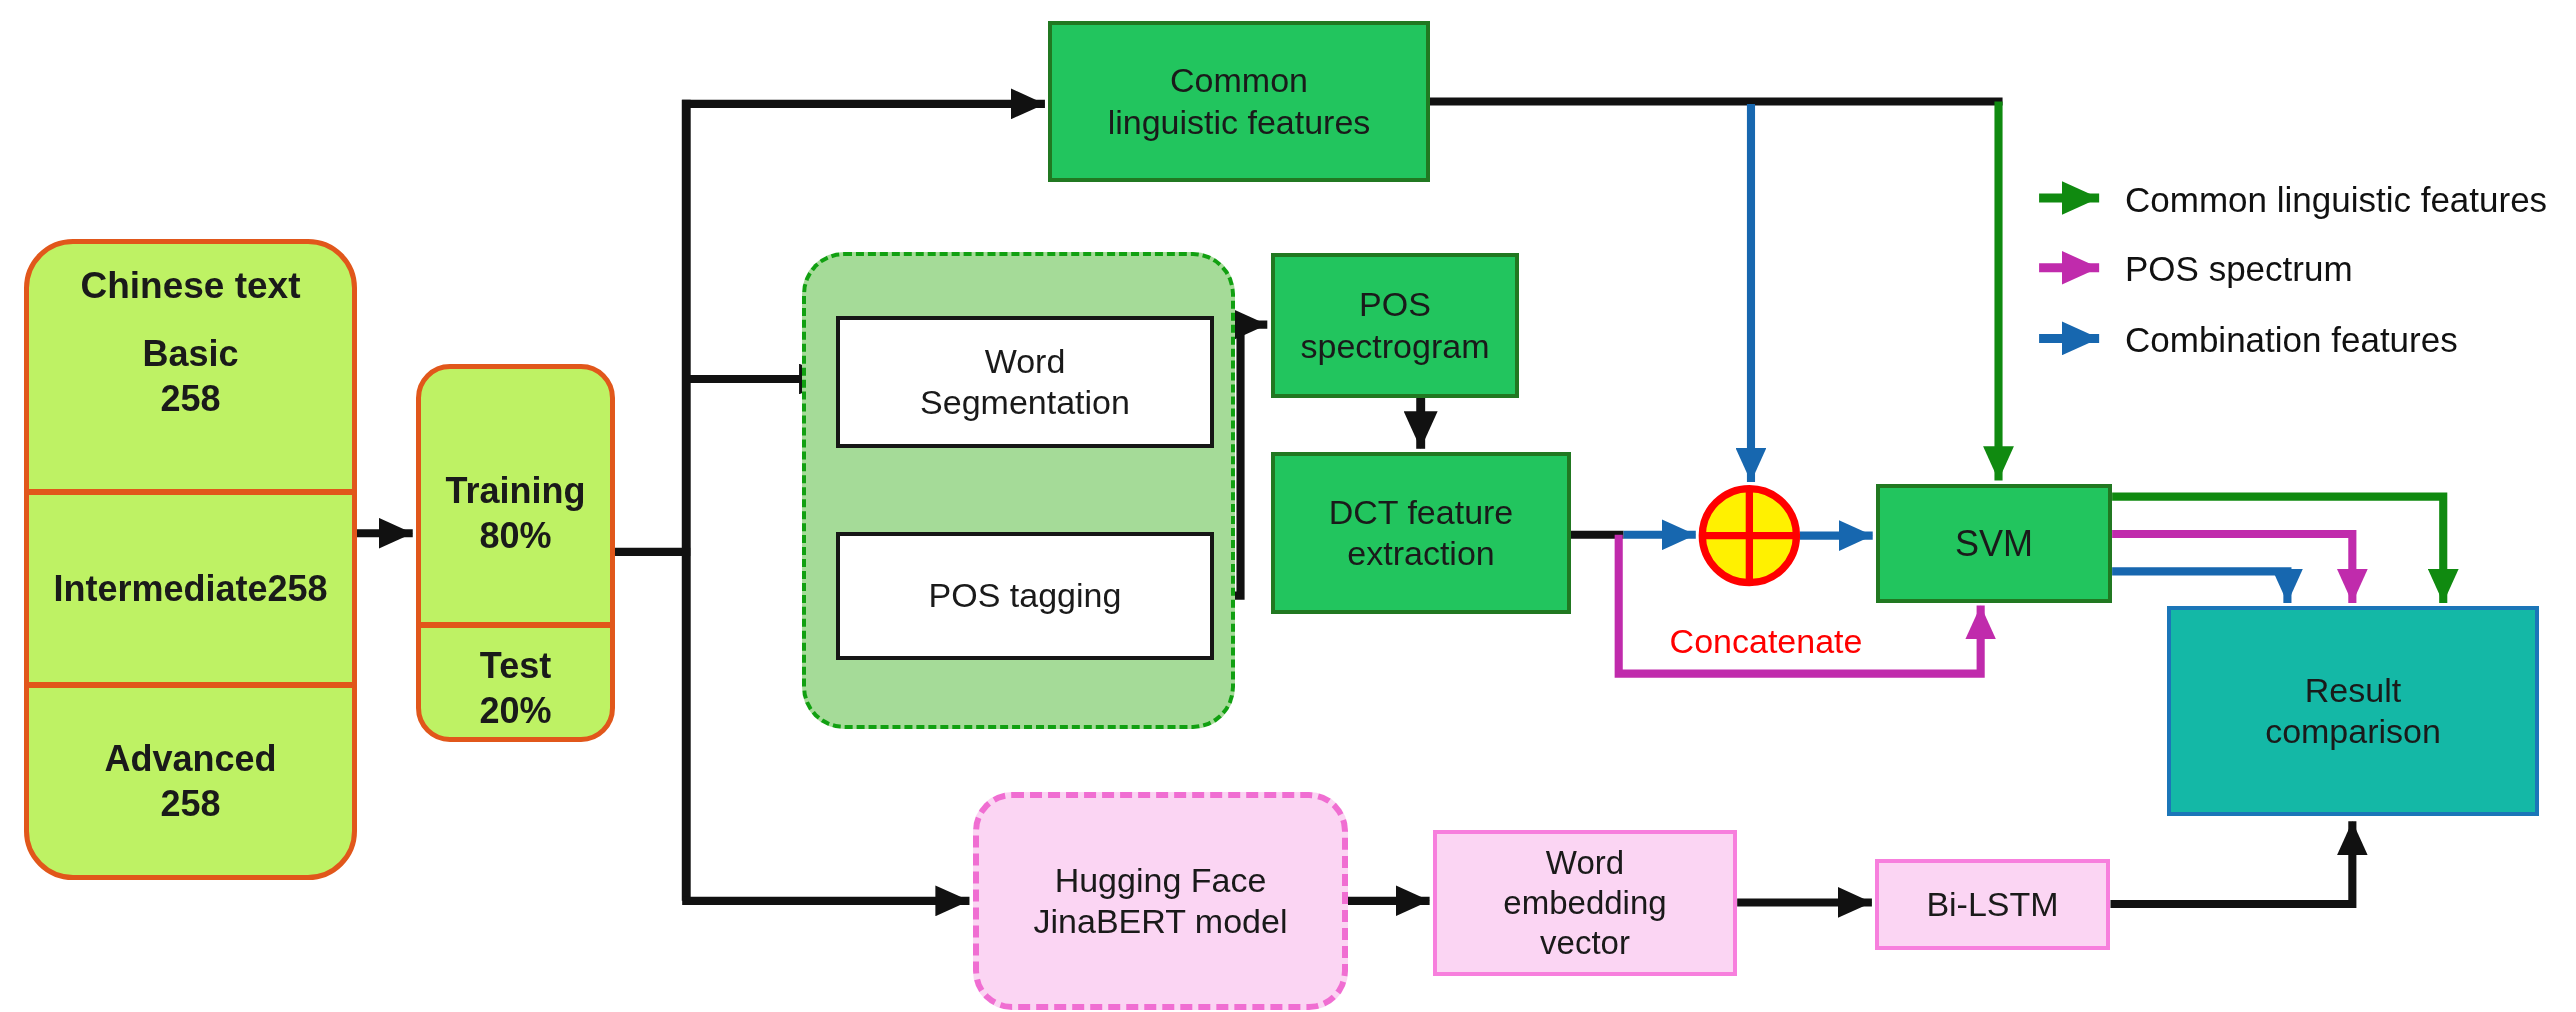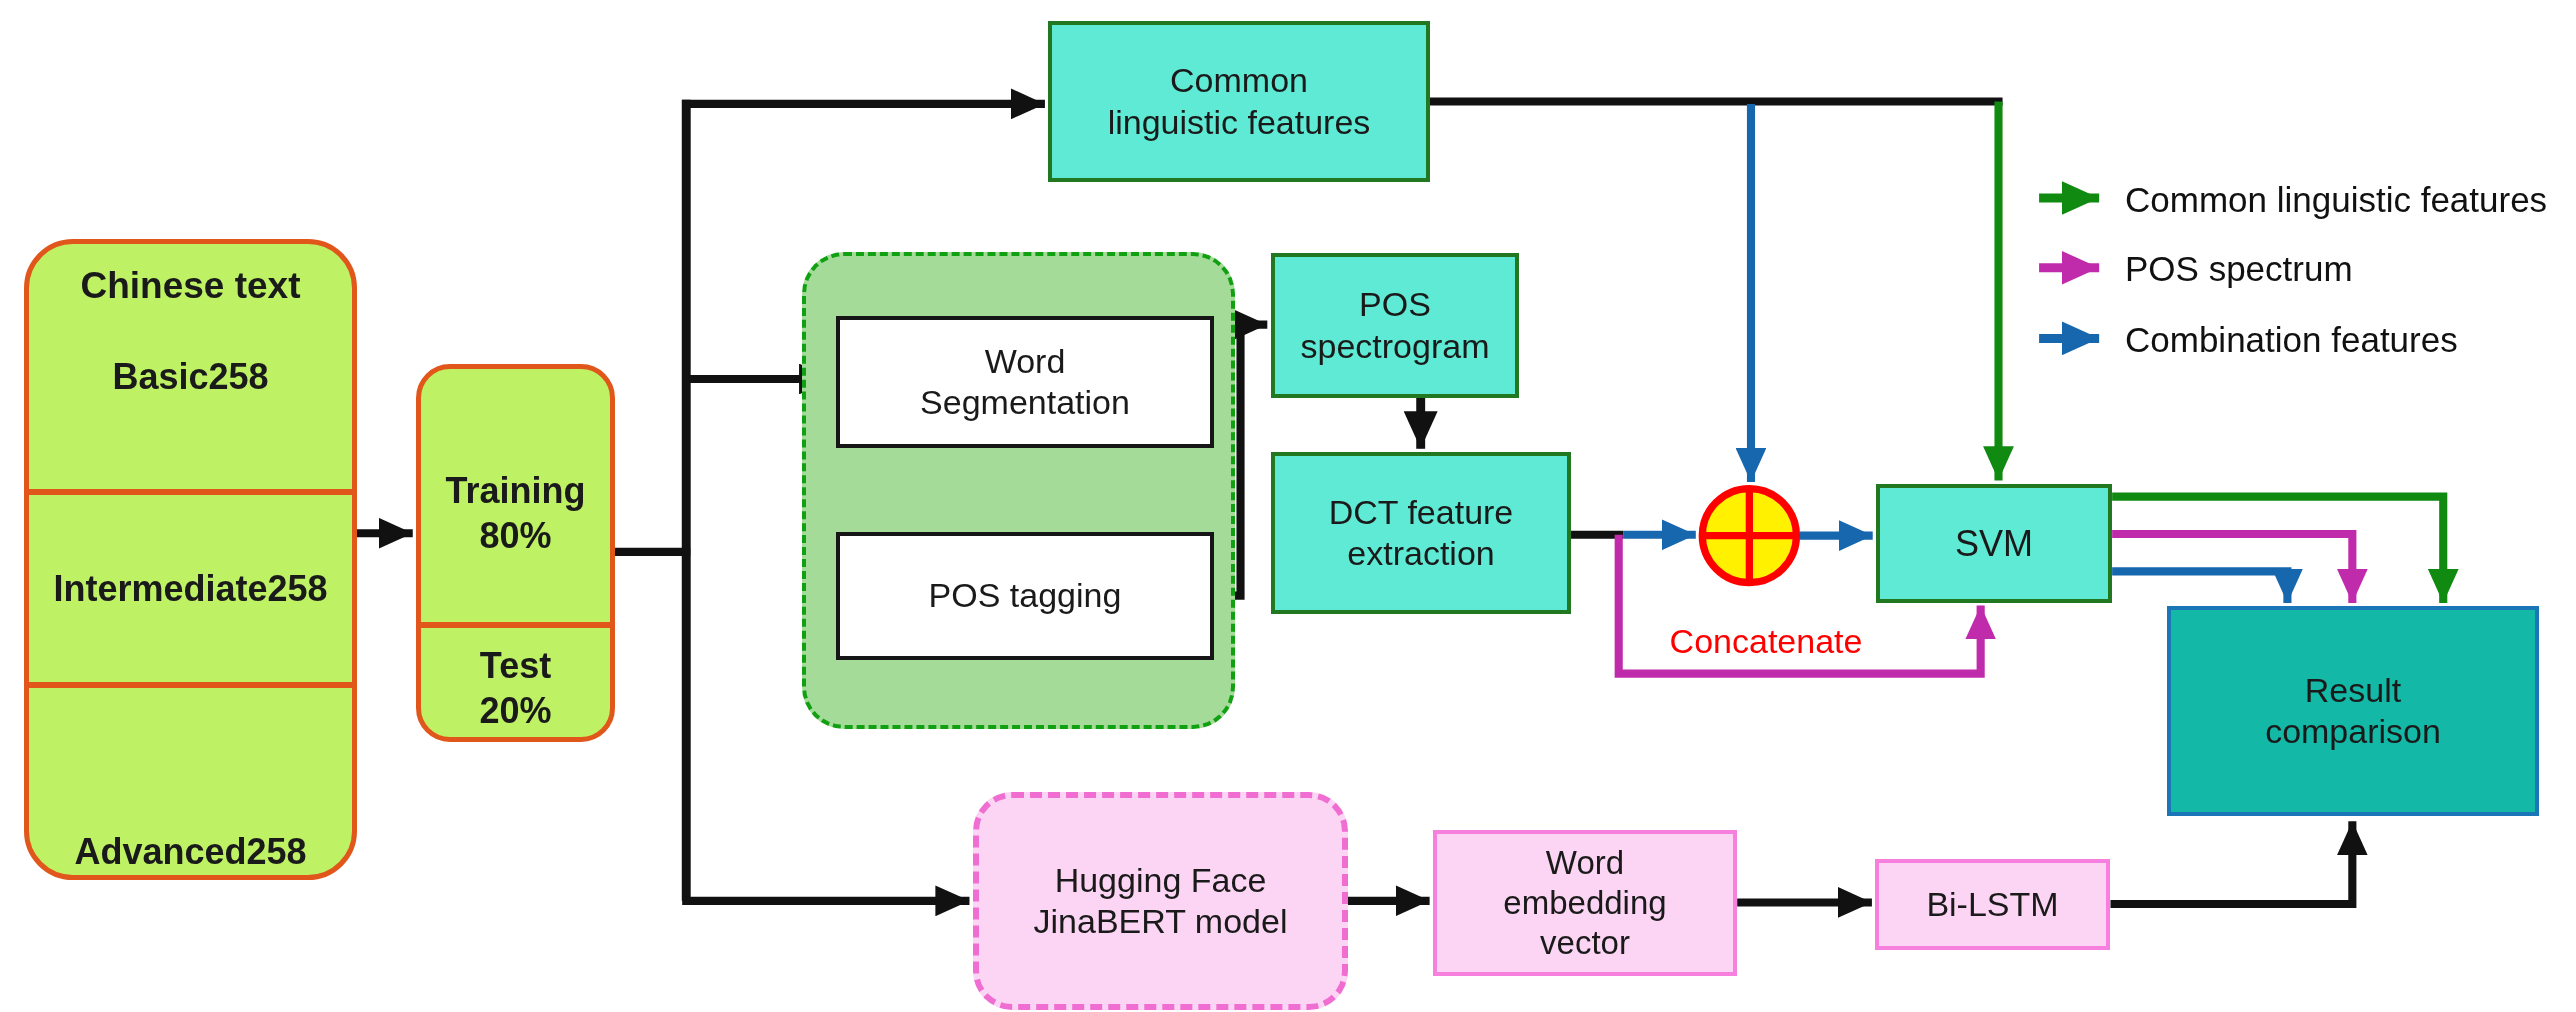--- a/index.html
+++ b/index.html
@@ -12,21 +12,21 @@
   
   .orange{background:#bef264;border:5.7px solid #E1571B;}
   .chinese{left:24px;top:239px;width:333px;height:641px;border-radius:49px;}
   .inner-abs{position:absolute;left:0;right:0;display:flex;align-items:center;justify-content:center;
              text-align:center;white-space:pre-line;line-height:1.25;}
   .divider{position:absolute;left:0;right:0;height:5.7px;background:#E1571B;}
   .split{left:416px;top:364px;width:199px;height:378px;border-radius:34px;}
   .bold44{font-size:36px;font-weight:700;}
   .title46{font-size:37px;font-weight:700;}
   
-  .green{background:#5eead4;border:4px solid #217821;font-size:34px;}
+  .green{background:#22c55e;border:4px solid #217821;font-size:34px;}
   .g-common{left:1048px;top:21px;width:382px;height:161px;}
   .g-spec{left:1271px;top:253px;width:248px;height:145px;}
   .g-dct{left:1271px;top:452px;width:300px;height:162px;}
   .g-svm{left:1876px;top:484px;width:236px;height:119px;font-size:36px;}
   .container-green{position:absolute;box-sizing:border-box;left:802px;top:252px;width:433px;height:477px;
                    background:#A5DB98;border:4.9px dashed #11A011;border-radius:42px;}
   .white-box{background:#ffffff;border:4px solid #161616;font-size:34px;}
   .w-ws{left:836px;top:316px;width:378px;height:132px;}
   .w-pt{left:836px;top:532px;width:378px;height:128px;}
   
@@ -99,31 +99,31 @@
       <path d="M2097 660 L2213 660 M2155 602 L2155 718" stroke="#FF0000" stroke-width="9" fill="none"></path>
     </g>
 
     <path d="M2512 244 L2586 244" stroke="#108A10" stroke-width="11" fill="none" marker-end="url(#mk-green)"></path>
     <path d="M2512 330 L2586 330" stroke="#C02BAC" stroke-width="11" fill="none" marker-end="url(#mk-magenta)"></path>
     <path d="M2512 417 L2586 417" stroke="#1767AF" stroke-width="11" fill="none" marker-end="url(#mk-blue)"></path>
   </svg>
 
   <div class="node orange chinese">
     <div class="inner-abs title46" style="top:18px;height:49px;">Chinese text</div>
-    <div class="inner-abs bold44" style="top:57px;height:150px;flex-direction:row;">
+    <div class="inner-abs bold44" style="top:57px;height:150px;flex-direction:column;">
       <span class="lbl">Basic</span>
       <span class="lbl">258</span>
     </div>
     <div class="divider" style="top:245px;"></div>
     <div class="inner-abs bold44" style="top:251px;height:187px;flex-direction:row;">
       <span class="lbl">Intermediate</span>
       <span class="lbl">258</span>
     </div>
     <div class="divider" style="top:438px;"></div>
-    <div class="inner-abs bold44" style="top:443px;height:187px;flex-direction:row;align-items:flex-end;">
+    <div class="inner-abs bold44" style="top:443px;height:187px;flex-direction:column;">
       <span class="lbl">Advanced</span>
       <span class="lbl">258</span>
     </div>
   </div>
 
   <div class="node orange split">
     <div class="inner-abs bold44" style="top:32px;height:223px;">Training
 80%</div>
     <div class="divider" style="top:253px;"></div>
     <div class="inner-abs bold44" style="top:259px;height:119px;">Test

